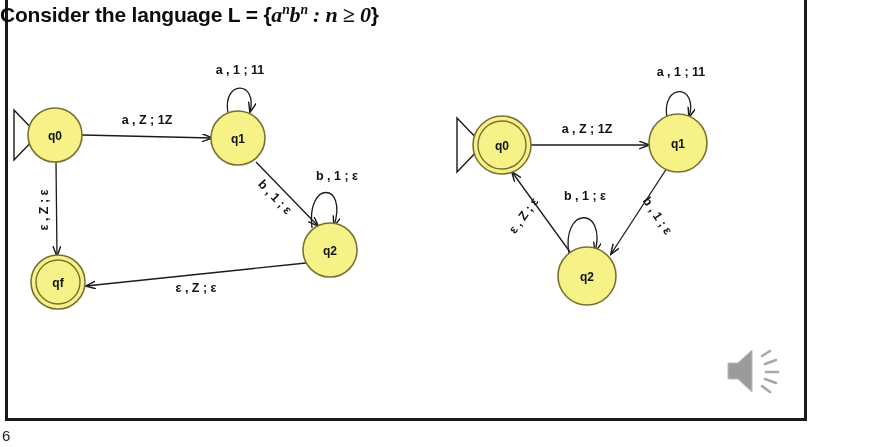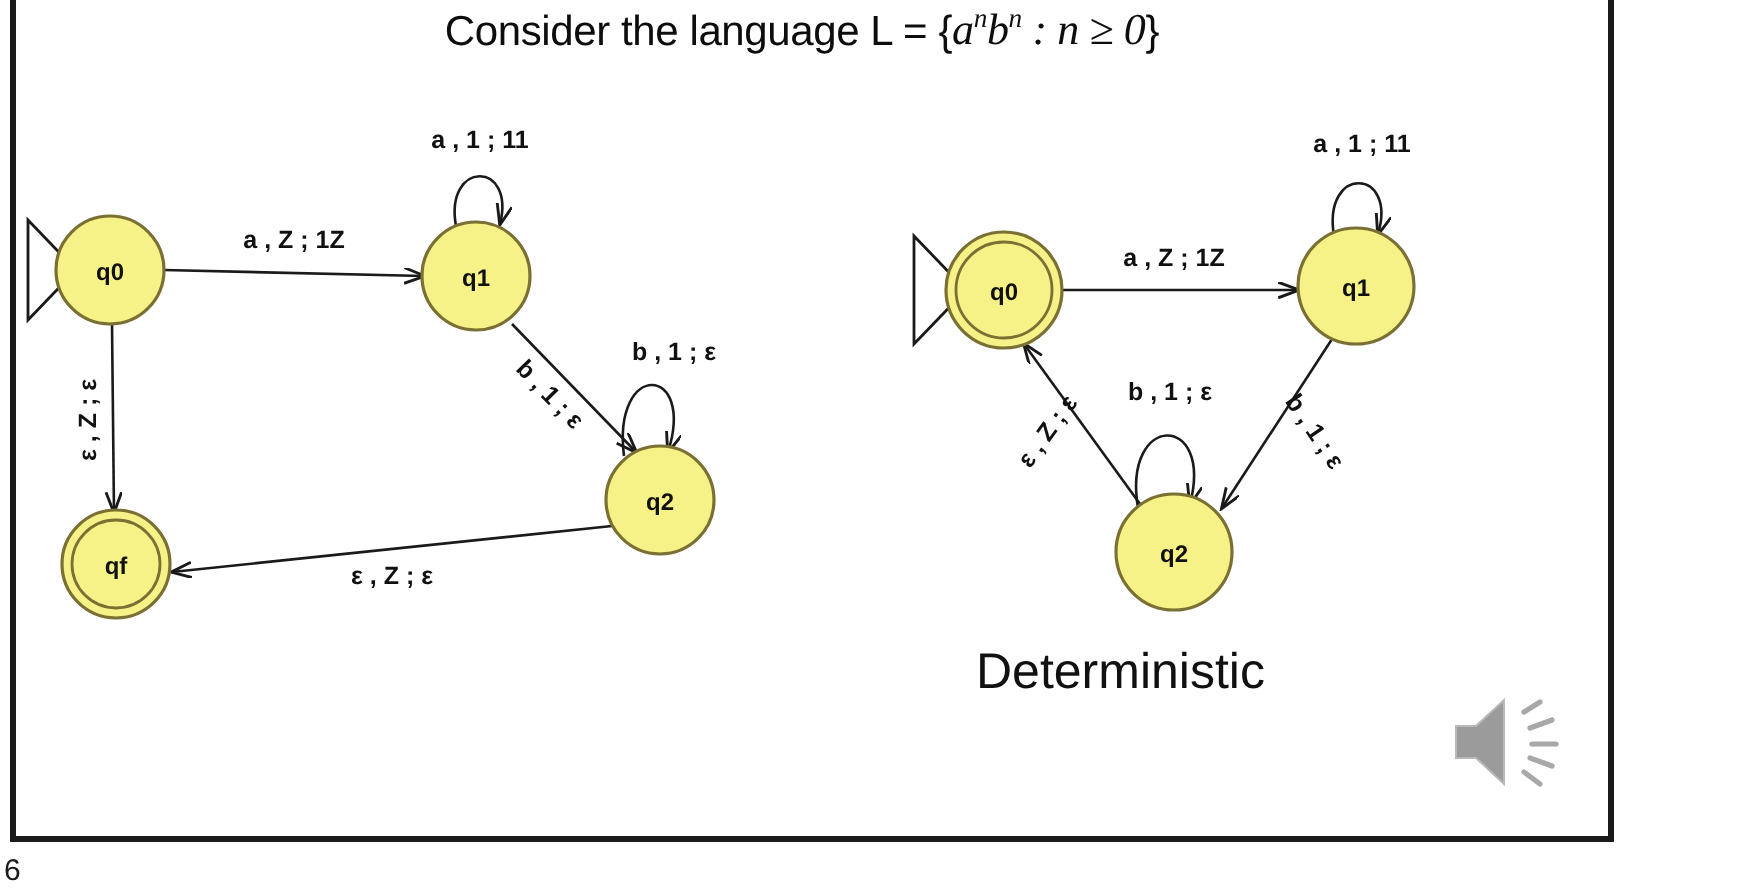--- a/index.html
+++ b/index.html
@@ -26,26 +26,26 @@
     border-top: none;
     box-sizing: border-box;
     background: #ffffff;
   }
   
   #title {
     position: absolute;
     left: 0px;
     top: 2px;
     width: 802px;
-    text-align: center;
     font-size: 21px;
     color: #0d0d0d;
     font-family: "Liberation Sans", sans-serif;
     white-space: nowrap;
     letter-spacing: -0.2px;
+    font-weight: bold;
   }
   #title .mono-l { font-family: "Liberation Sans", sans-serif; }
   #title .ital {
     font-style: italic;
     font-family: "Liberation Serif", serif;
     font-size: 22px;
   }
   #title sup {
     font-size: 0.62em;
     font-style: italic;
@@ -199,21 +199,20 @@
         <circle cx="283" cy="83" r="29" fill="#f6f287" stroke="#7a7033" stroke-width="1.6"></circle>
         <text class="st-label" x="283" y="88" text-anchor="middle">q1</text>
       </g>
       <g>
         <circle cx="192" cy="216" r="29" fill="#f6f287" stroke="#7a7033" stroke-width="1.6"></circle>
         <text class="st-label" x="192" y="221" text-anchor="middle">q2</text>
       </g>
     </svg>
   </div>
 
-  <div class="caption" id="caption-dfa">Deterministic</div>
 
   <div id="speaker">
     <svg width="70" height="58" viewBox="0 0 70 58" xmlns="http://www.w3.org/2000/svg">
       <path d="M6,21 L16,21 L30,8 L30,50 L16,37 L6,37 Z" fill="#9b9b9b" stroke="#b9b9b9" stroke-width="1"></path>
       <g stroke="#a8a8a8" stroke-width="2.6" stroke-linecap="round" fill="none">
         <path d="M40,14 L48,9"></path>
         <path d="M43,22 L54,18"></path>
         <path d="M44,30 L56,30"></path>
         <path d="M43,37 L54,41"></path>
         <path d="M40,44 L48,50"></path>

